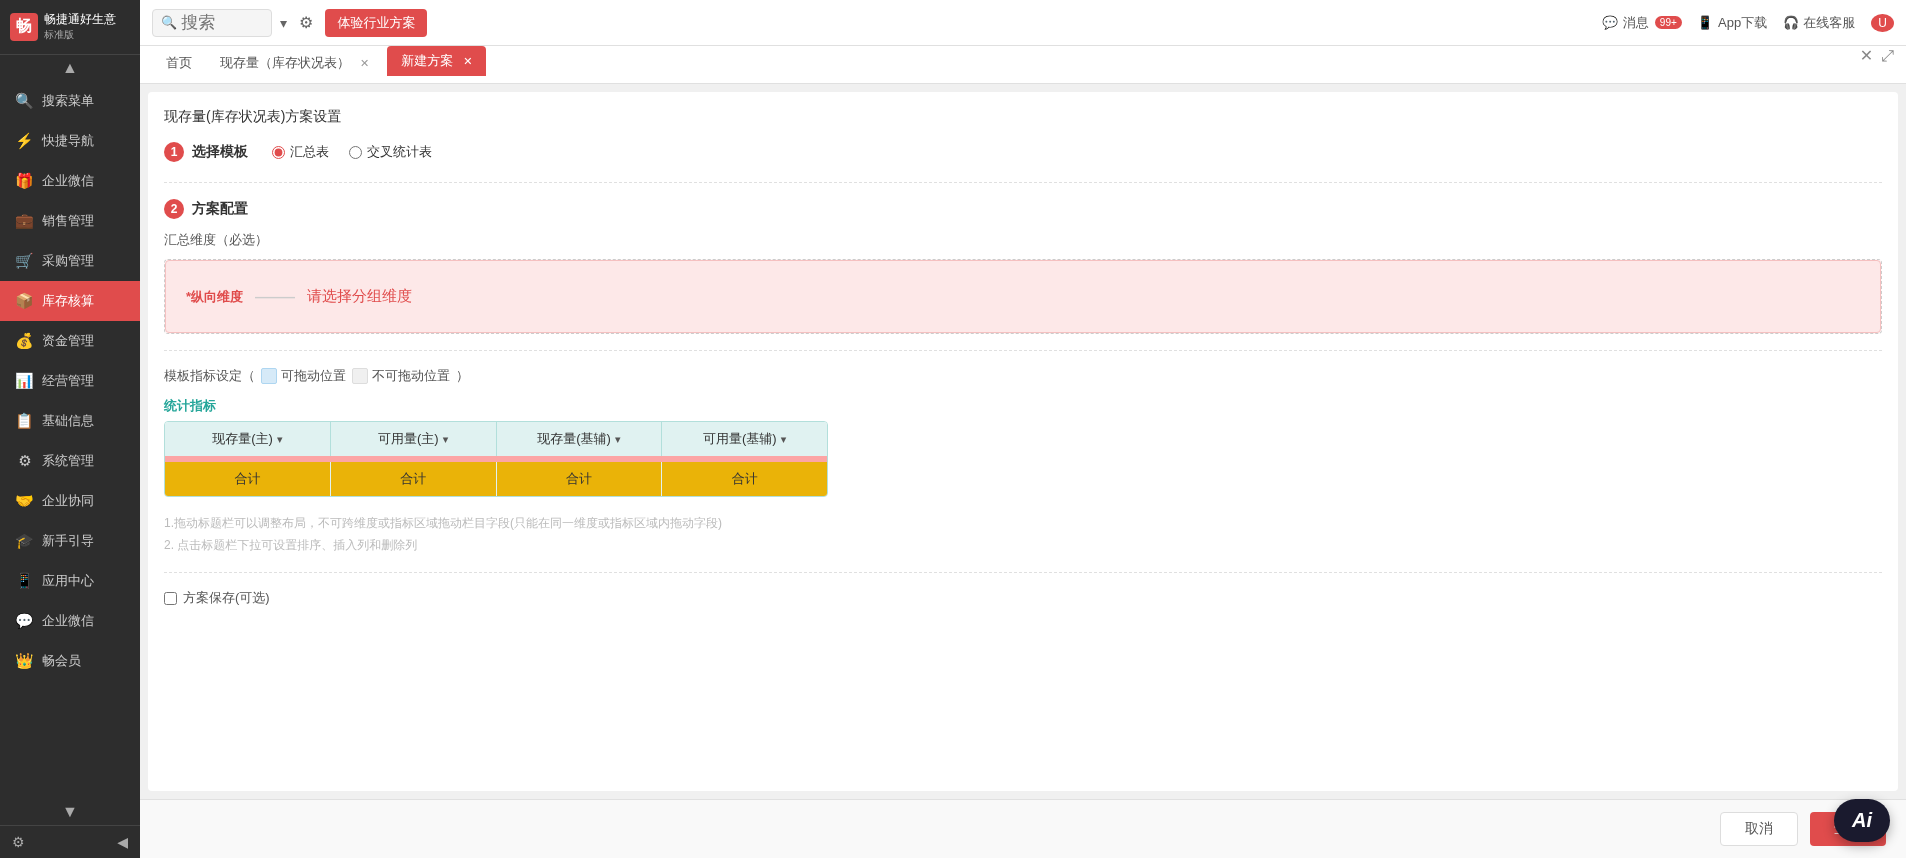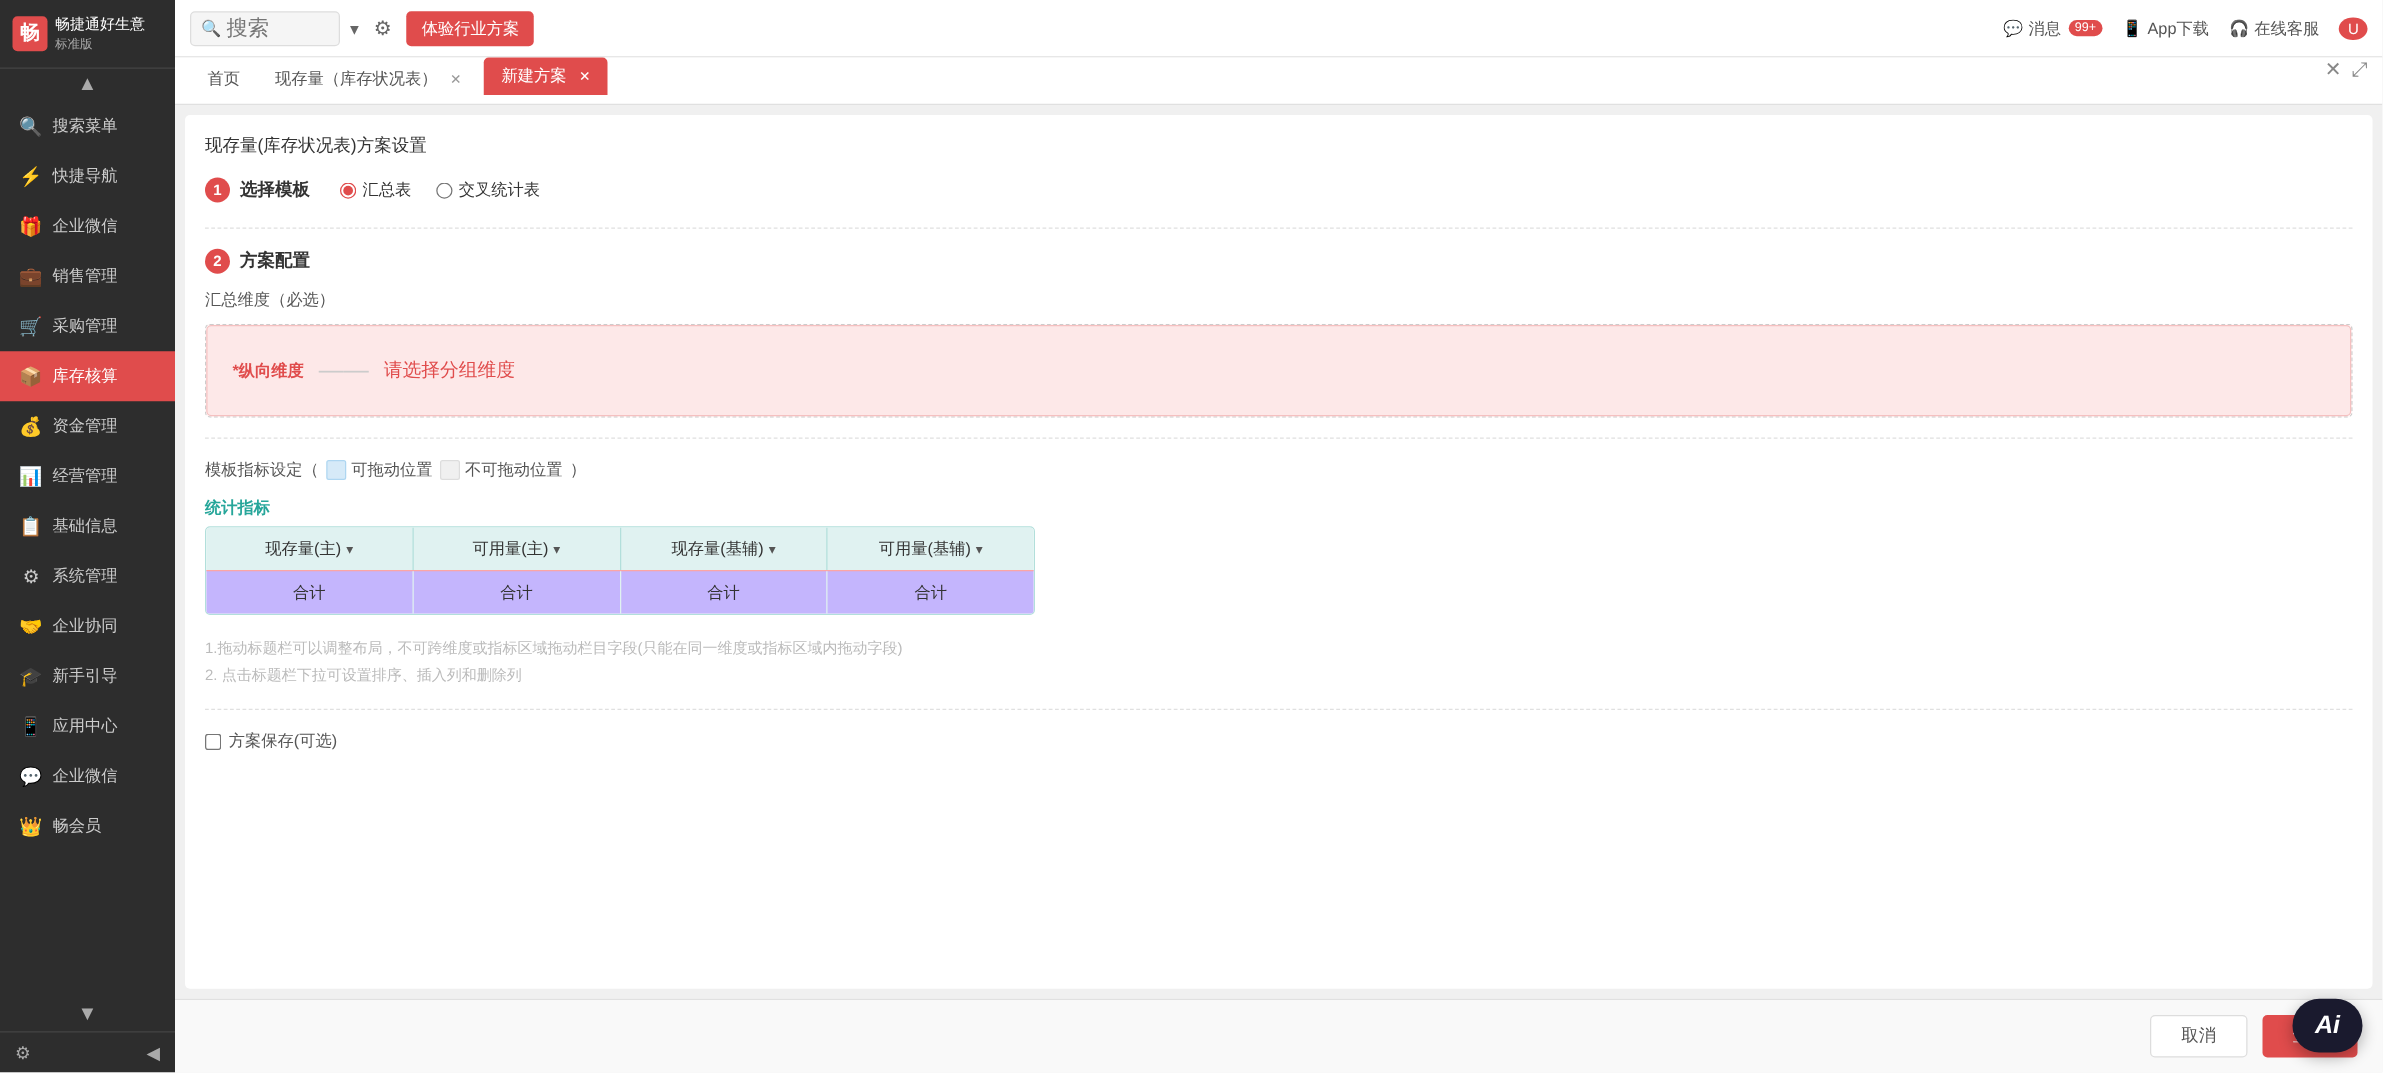--- a/index.html
+++ b/index.html
@@ -175,21 +175,21 @@
     .stats-table-header { display: flex; background: #e0f2f1; }
     .stats-col {
       flex: 1; padding: 8px 12px;
       border-right: 1px solid #b2dfdb;
       display: flex; align-items: center; justify-content: center;
       font-size: 13px; color: #333;
     }
     .stats-col:last-child { border-right: none; }
     .stats-col .col-name { margin-right: 4px; }
     .stats-col .col-arrow { color: #555; cursor: pointer; font-size: 11px; }
-    .stats-table-row { display: flex; background: #c4b5fd; border-top: 1px solid #fca5a5; }
+    .stats-table-row { display: flex; background: #eab308; border-top: 6px solid #fca5a5; }
     .stats-cell {
       flex: 1; padding: 8px 12px;
       border-right: 1px solid #e0f2f1;
       text-align: center; font-size: 13px; color: #333;
     }
     .stats-cell:last-child { border-right: none; }
 
     
     .tips-section { margin-top: 16px; color: #bbb; font-size: 12px; line-height: 1.8; }
 

